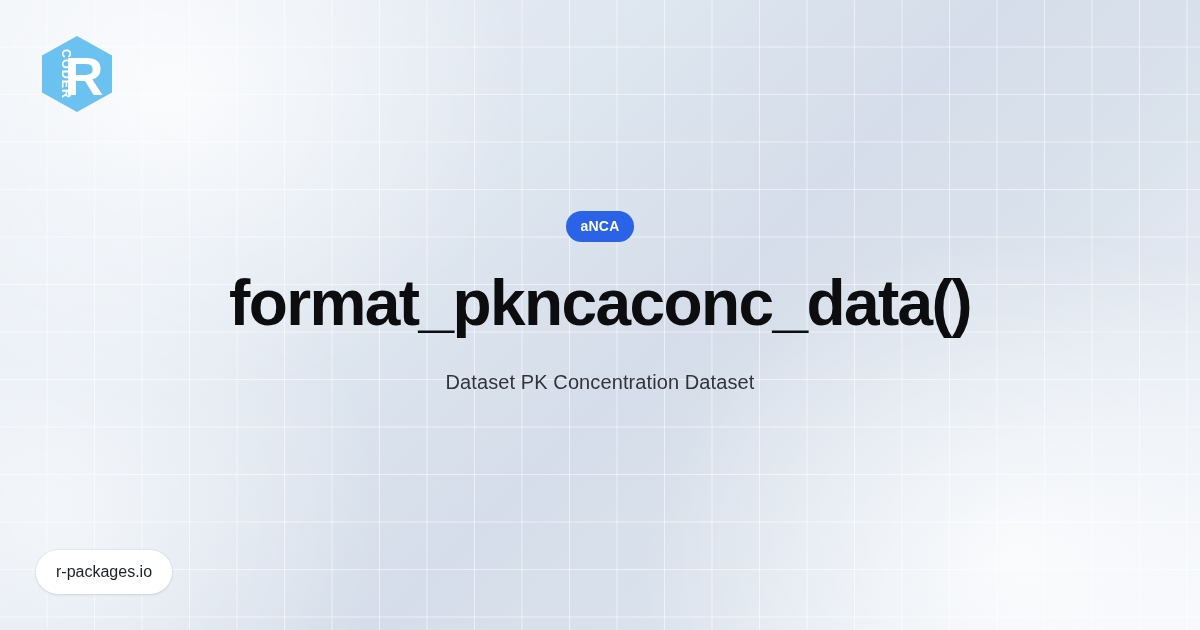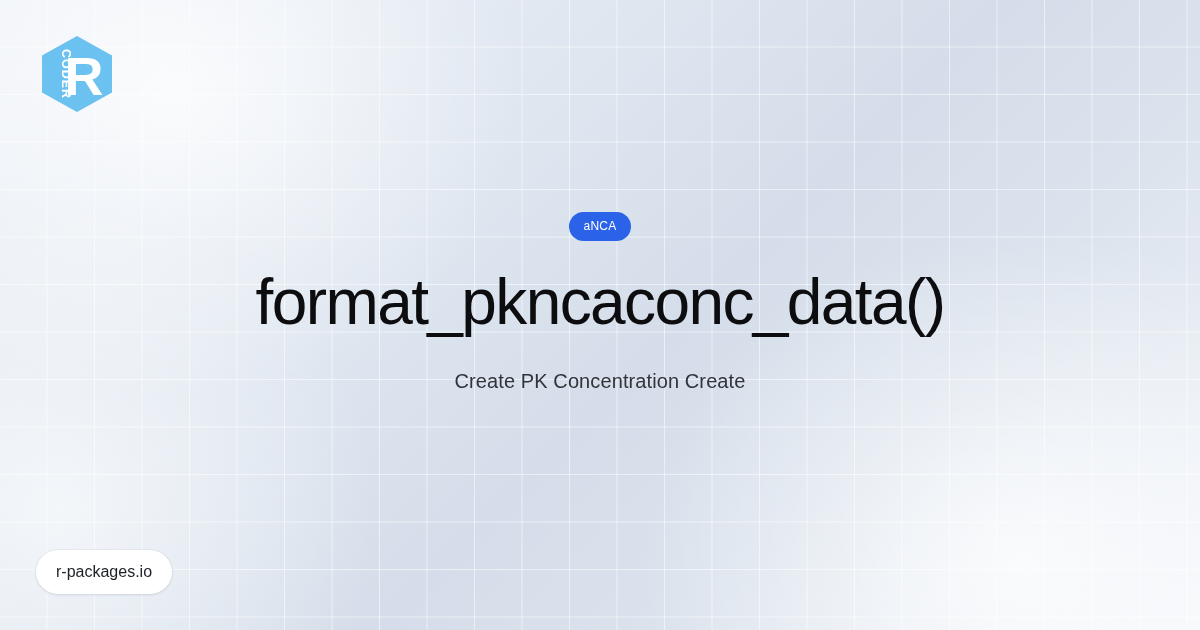--- a/index.html
+++ b/index.html
@@ -96,35 +96,35 @@
     align-items: center;
     justify-content: center;
     padding-bottom: 24px;
     box-sizing: border-box;
   }
 
   #package-badge {
     display: inline-block;
     background: #2b63e8;
     color: #ffffff;
-    font-size: 12px;
-    font-weight: normal;
+    font-size: 14px;
+    font-weight: bold;
     letter-spacing: 0.2px;
     line-height: 1;
     padding: 8px 15px 9px;
     border-radius: 999px;
     margin-bottom: 24px;
     white-space: nowrap;
   }
 
   #page-title {
     margin: 0;
     color: #0d0d0f;
     font-size: 64px;
-    font-weight: normal;
+    font-weight: bold;
     line-height: 1.17;
     letter-spacing: -1.6px;
     text-align: center;
     max-width: 1060px;
   }
   #page-title .title-line { display: block; }
 
   #page-subtitle {
     margin: 28px 0 0 0;
     color: #31343a;
@@ -169,19 +169,19 @@
   </div>
 
   <div id="center-stack">
 
     <span id="package-badge">aNCA</span>
 
     <h1 id="page-title">
       <span class="title-line">format_pkncaconc_data()</span>
     </h1>
 
-    <p id="page-subtitle">Create PK Concentration Create</p>
+    <p id="page-subtitle">Dataset PK Concentration Dataset</p>
 
   </div>
 
   <div id="site-chip">r-packages.io</div>
 
 </div>
 
 </body></html>

